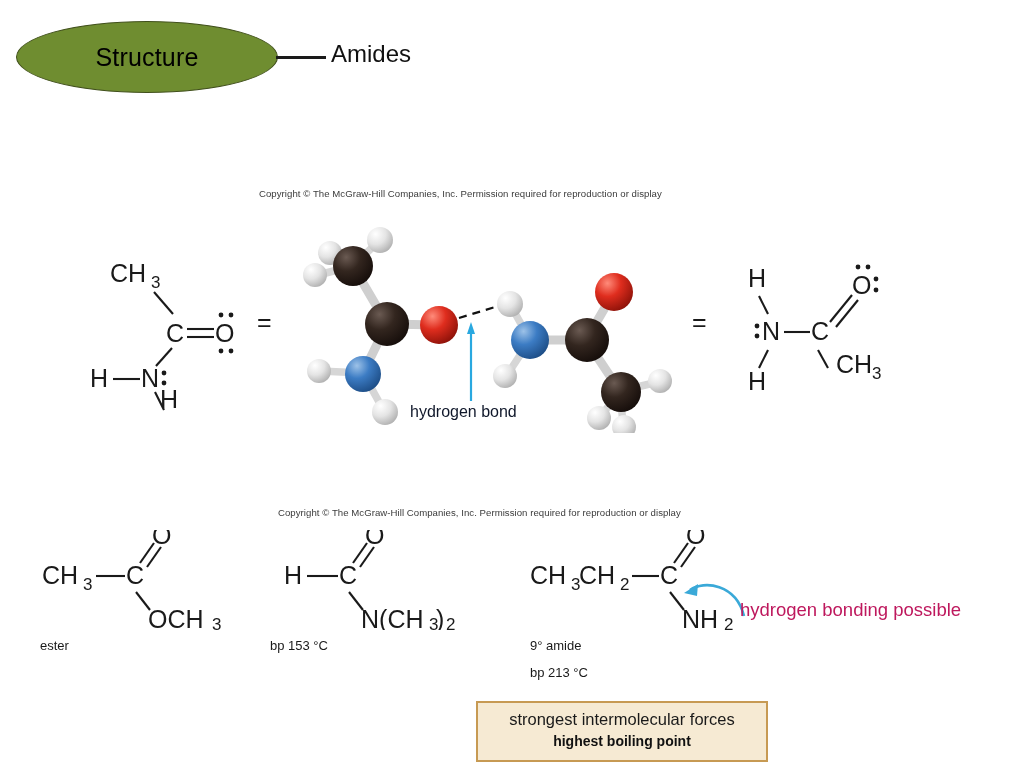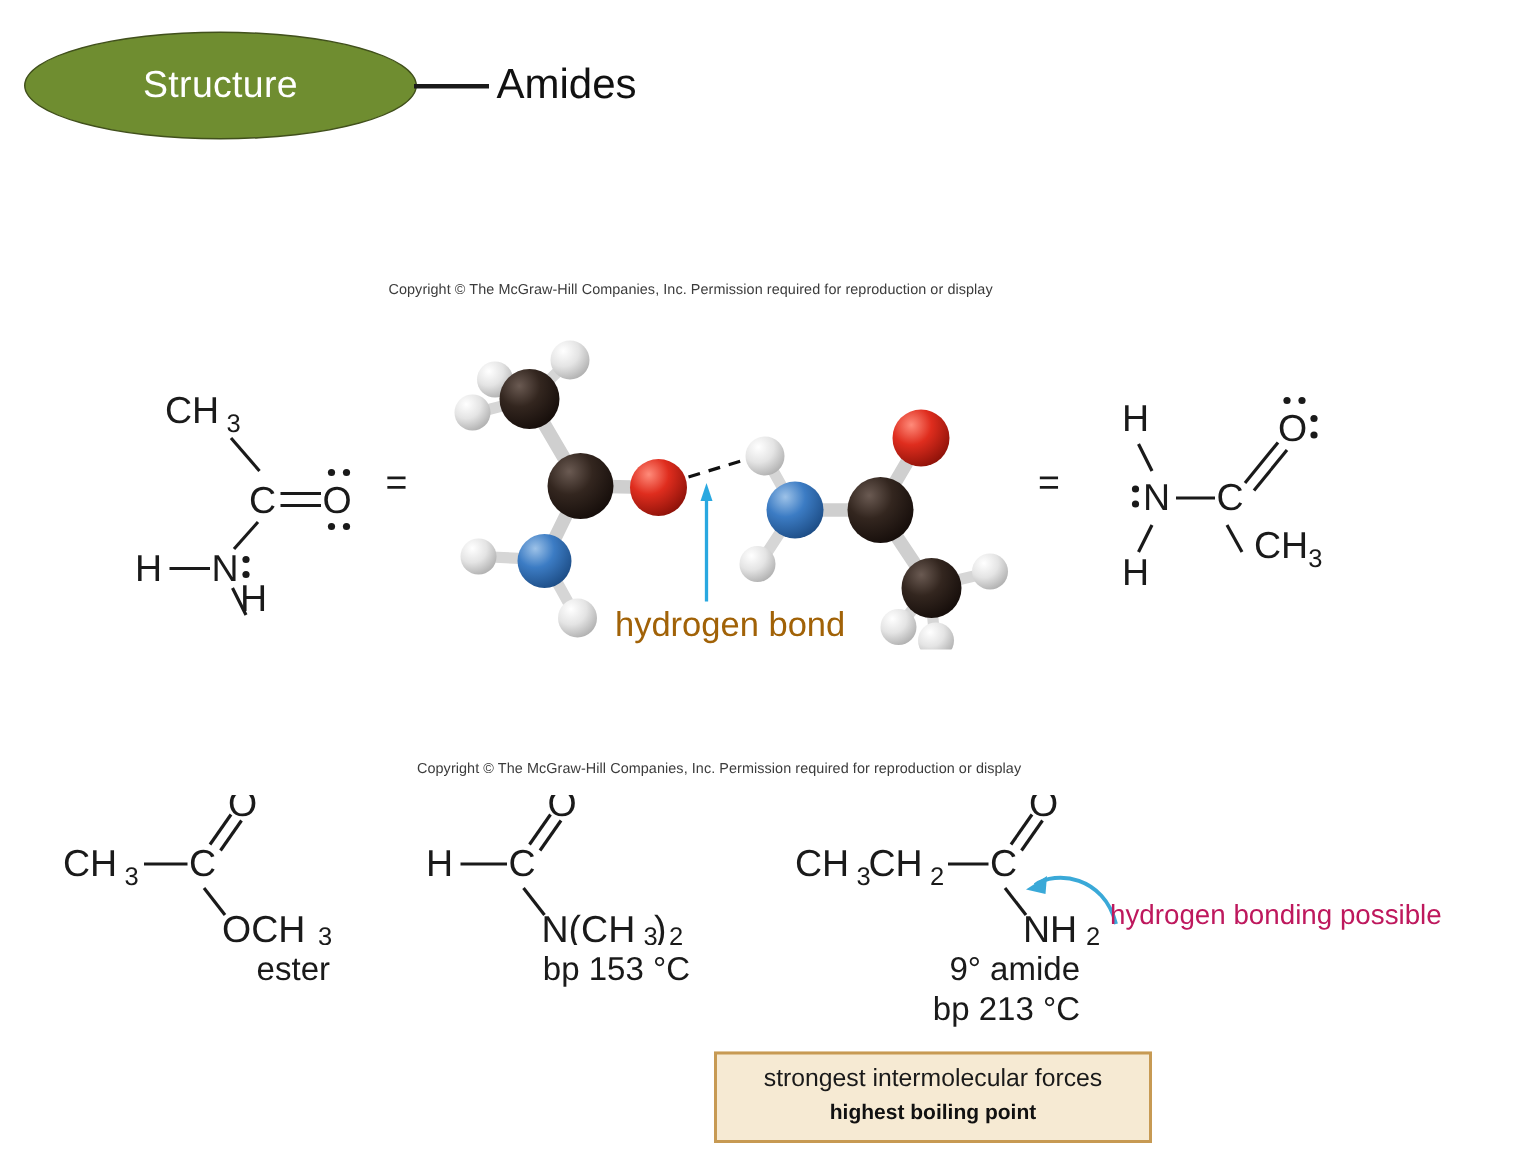--- a/index.html
+++ b/index.html
@@ -24,32 +24,32 @@
     background: #6f8d30;
     border: 1.5px solid #41501c;
     border-radius: 50%;
     box-sizing: border-box;
   }
   #header-ellipse-label {
     position: absolute;
     left: 0; right: 0; top: 50%;
     transform: translateY(-50%);
     text-align: center;
-    color: #ffffff;
+    color: #000000;
     font-size: 25px;
     letter-spacing: 0.2px;
   }
   #header-connector {
     left: 276px; top: 56px;
     width: 50px; height: 3px;
     background: #1a1a1a;
   }
   #header-title {
     left: 331px; top: 40px;
-    font-size: 28px;
+    font-size: 24px;
     color: #111111;
   }
 
   
   .copyright {
     font-size: 9.6px;
     color: #3b3b3b;
     white-space: nowrap;
     letter-spacing: 0.05px;
   }
@@ -73,28 +73,28 @@
   .stick { stroke: #cfcfcf; stroke-width: 9; stroke-linecap: round; }
   .stick-thin { stroke: #d6d6d6; stroke-width: 7.5; stroke-linecap: round; }
   .hbond-dash {
     stroke: #111111; stroke-width: 2.2;
     stroke-dasharray: 8 6; fill: none;
   }
   .hb-arrow { stroke: #29a8e0; stroke-width: 2.2; fill: none; }
   .hb-arrow-head { fill: #29a8e0; }
   #hydrogen-bond-label {
     left: 410px; top: 403px;
-    font-size: 23px;
-    color: #a16207;
+    font-size: 16px;
+    color: #0f172a;
   }
 
   
   .compound-caption {
-    text-align: right;
-    font-size: 22px;
+    text-align: left;
+    font-size: 13px;
     color: #1a1a1a;
     line-height: 27px;
   }
   #caption-ester { left: 40px; top: 632px; width: 180px; }
   #caption-tertiary { left: 270px; top: 632px; width: 190px; }
   #caption-primary { left: 530px; top: 632px; width: 190px; }
 
   
   .curve-arrow { stroke: #3aa9d8; stroke-width: 2.6; fill: none; }
   .curve-arrow-head { fill: #3aa9d8; }

